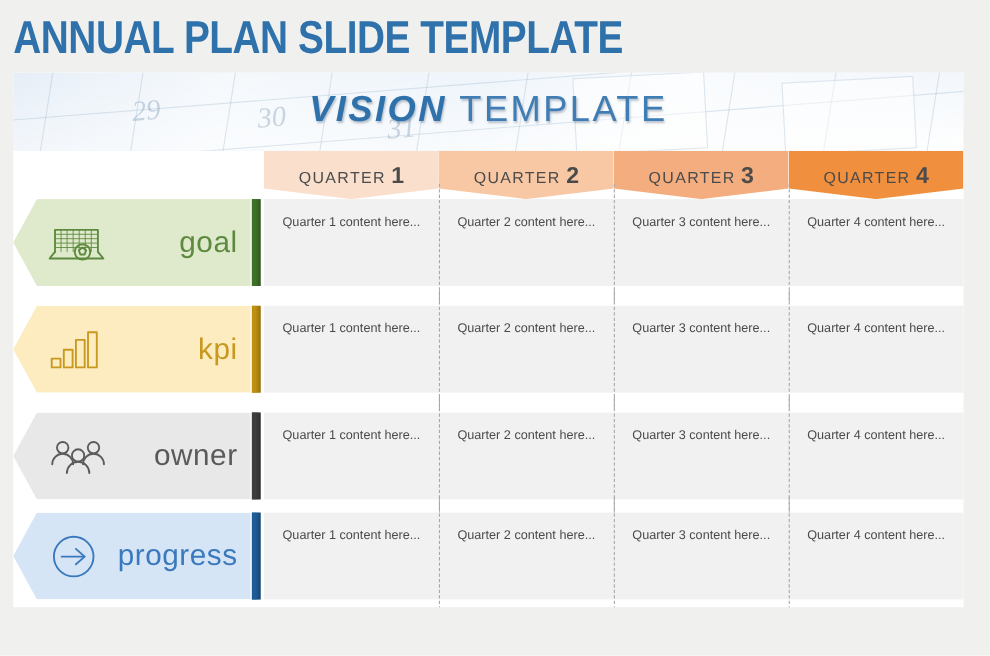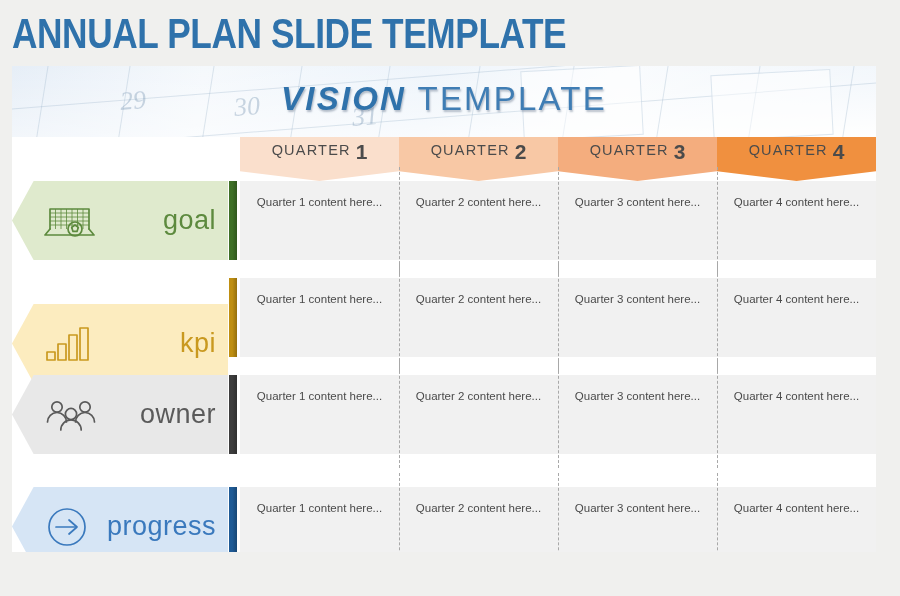--- a/index.html
+++ b/index.html
@@ -104,21 +104,21 @@
     width: 636px;
     height: 44px;
   }
   .qhead {
     position: absolute;
     top: 0;
     height: 44px;
     -webkit-clip-path: polygon(0 0, 100% 0, 100% 78%, 50% 100%, 0 78%);
     clip-path: polygon(0 0, 100% 0, 100% 78%, 50% 100%, 0 78%);
     display: flex;
-    align-items: flex-start;
+    align-items: center;
     justify-content: center;
     padding-top: 5px;
     color: #4b4b4b;
     font-size: 14.5px;
     letter-spacing: 1.2px;
     white-space: nowrap;
   }
   .qhead .num {
     font-size: 21px;
     font-weight: bold;
@@ -280,21 +280,21 @@
         </div>
         <div class="accent-bar" style="background: linear-gradient(90deg, rgb(63, 112, 39) 0%, rgb(63, 112, 39) 40%, rgba(0, 0, 0, 0.22) 100%) rgb(63, 112, 39);"></div>
         <div class="content-strip">
           <div class="cell" style="width: 159px;">Quarter 1 content here...</div>
           <div class="cell" style="width: 159px;">Quarter 2 content here...</div>
           <div class="cell" style="width: 159px;">Quarter 3 content here...</div>
           <div class="cell" style="width: 159px;">Quarter 4 content here...</div>
         </div>
       </div>
       <div class="row" style="top: 97px;">
-        <div class="label-chev" style="background: rgb(252, 236, 191); color: rgb(201, 153, 31); margin-top: 26px;">
+        <div class="label-chev" style="background: rgb(252, 236, 191); color: rgb(201, 153, 31);">
           <span class="icon-wrap">
             <svg width="50" height="40" viewBox="0 0 50 40">
               <rect x="3" y="28" width="8" height="8" stroke="#c9991f" fill="none" stroke-width="1.7" stroke-linecap="round" stroke-linejoin="round"></rect>
               <rect x="14" y="20" width="8" height="16" stroke="#c9991f" fill="none" stroke-width="1.7" stroke-linecap="round" stroke-linejoin="round"></rect>
               <rect x="25" y="11" width="8" height="25" stroke="#c9991f" fill="none" stroke-width="1.7" stroke-linecap="round" stroke-linejoin="round"></rect>
               <rect x="36" y="4" width="8" height="32" stroke="#c9991f" fill="none" stroke-width="1.7" stroke-linecap="round" stroke-linejoin="round"></rect>
             </svg>
           </span>
           <span class="ltext">kpi</span>
         </div>
@@ -321,21 +321,21 @@
           <span class="ltext">owner</span>
         </div>
         <div class="accent-bar" style="background: linear-gradient(90deg, rgb(61, 61, 61) 0%, rgb(61, 61, 61) 40%, rgba(0, 0, 0, 0.22) 100%) rgb(61, 61, 61);"></div>
         <div class="content-strip">
           <div class="cell" style="width: 159px;">Quarter 1 content here...</div>
           <div class="cell" style="width: 159px;">Quarter 2 content here...</div>
           <div class="cell" style="width: 159px;">Quarter 3 content here...</div>
           <div class="cell" style="width: 159px;">Quarter 4 content here...</div>
         </div>
       </div>
-      <div class="row" style="top: 306px;">
+      <div class="row" style="top: 285px;">
         <div class="label-chev" style="background: rgb(214, 229, 245); color: rgb(58, 121, 189);">
           <span class="icon-wrap">
             <svg width="46" height="44" viewBox="0 0 46 44">
               <circle cx="23" cy="22" r="18" stroke="#3a79bd" fill="none" stroke-width="1.7" stroke-linecap="round" stroke-linejoin="round"></circle>
               <line x1="12" y1="22" x2="32" y2="22" stroke="#3a79bd" fill="none" stroke-width="1.7" stroke-linecap="round" stroke-linejoin="round"></line>
               <polyline points="25,15 33,22 25,29" stroke="#3a79bd" fill="none" stroke-width="1.7" stroke-linecap="round" stroke-linejoin="round"></polyline>
             </svg>
           </span>
           <span class="ltext">progress</span>
         </div>

